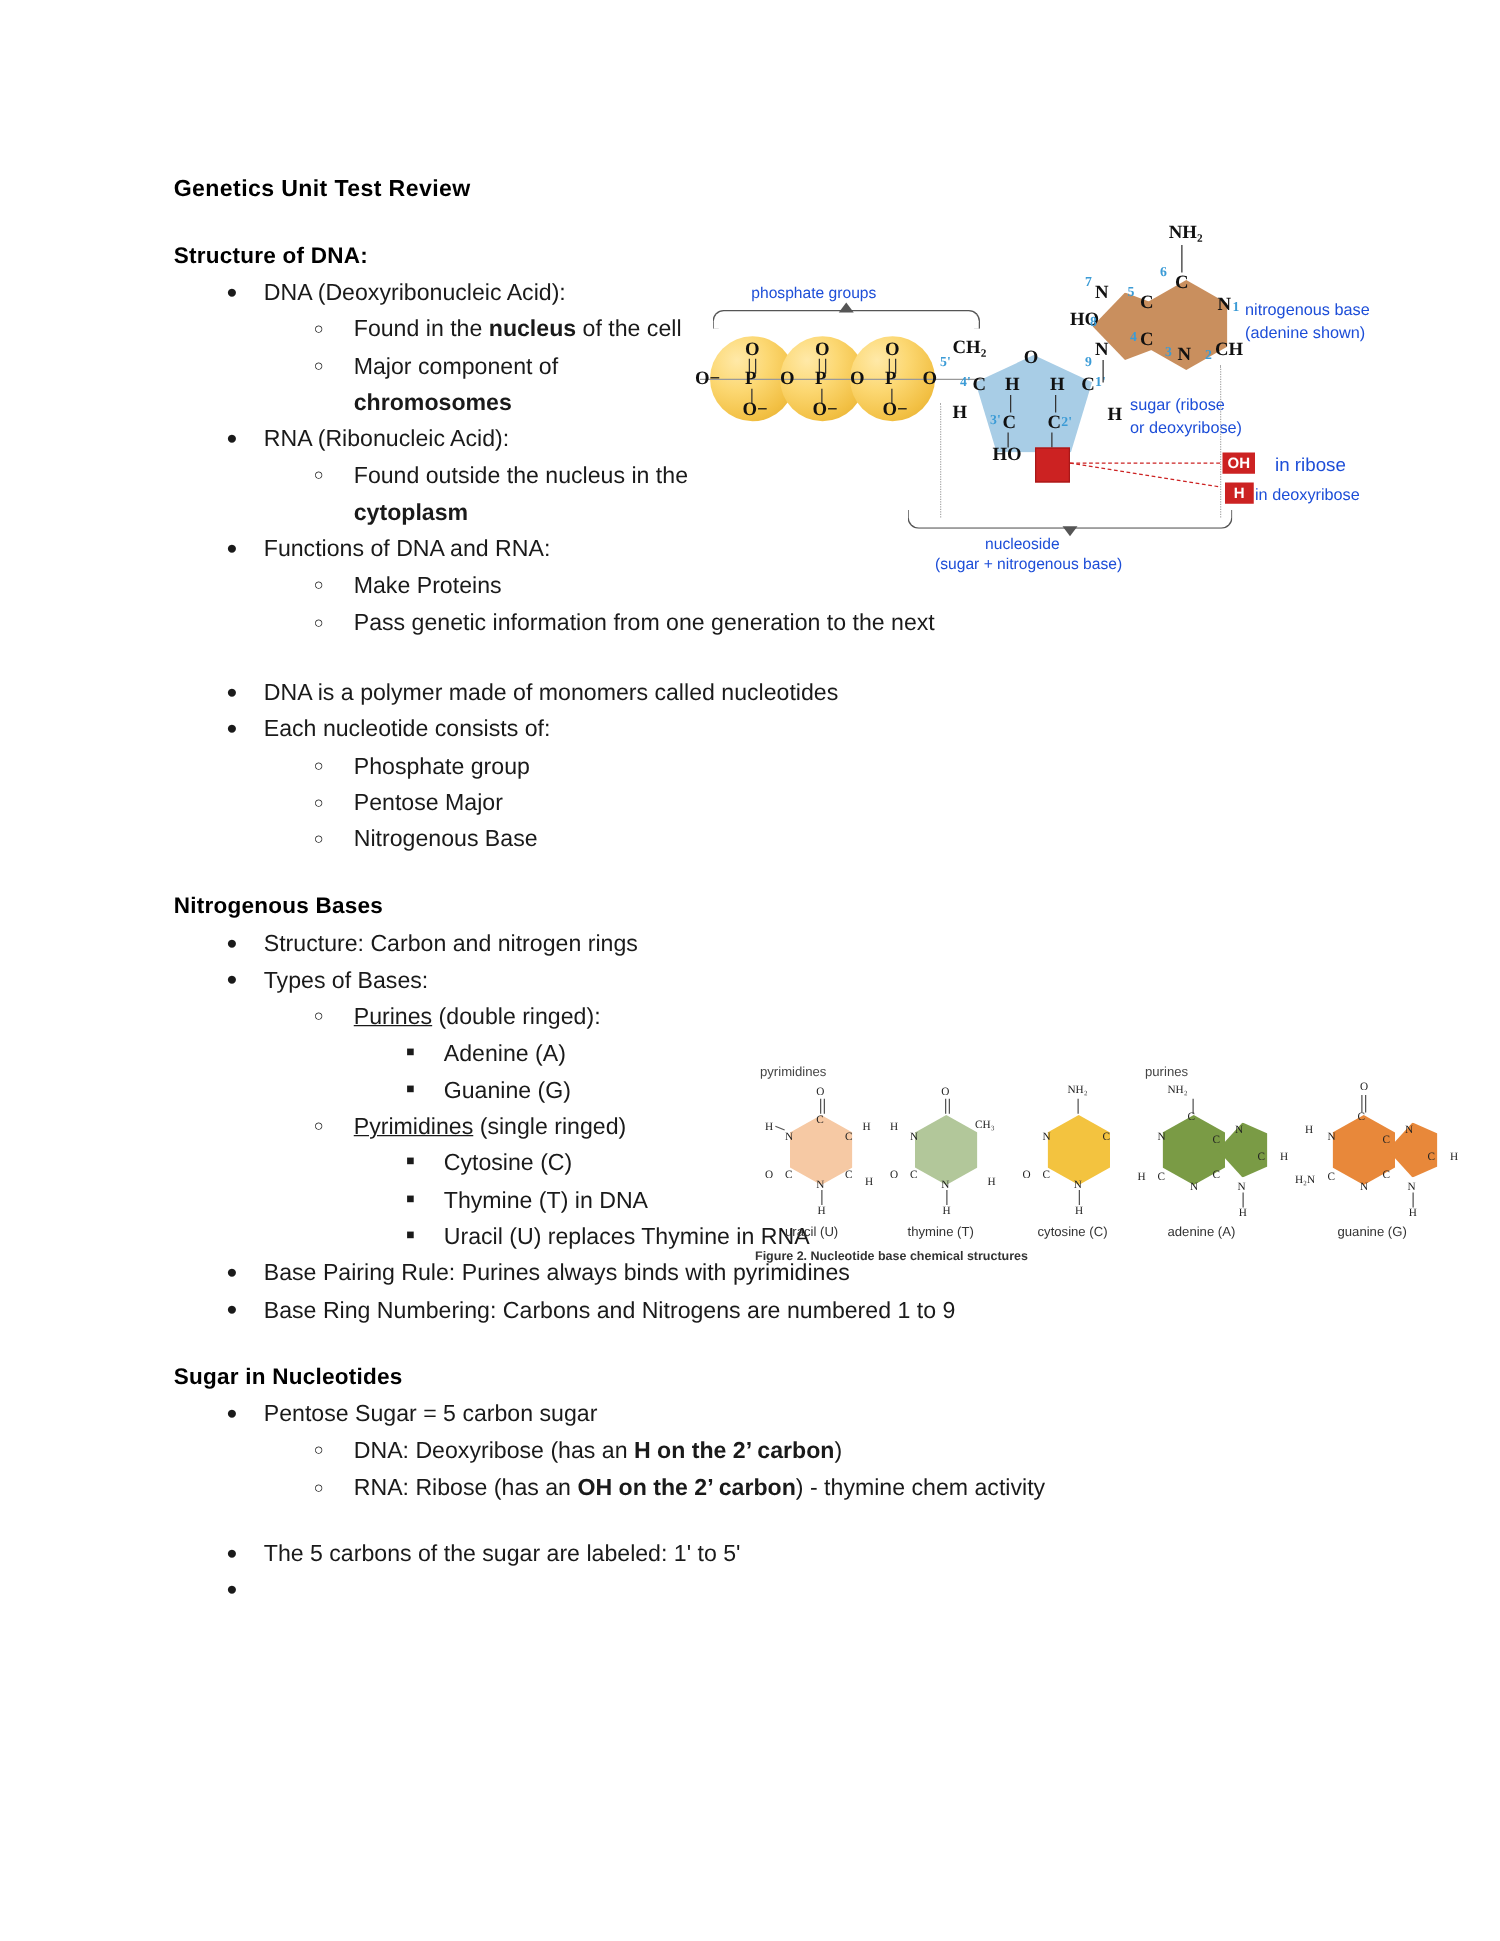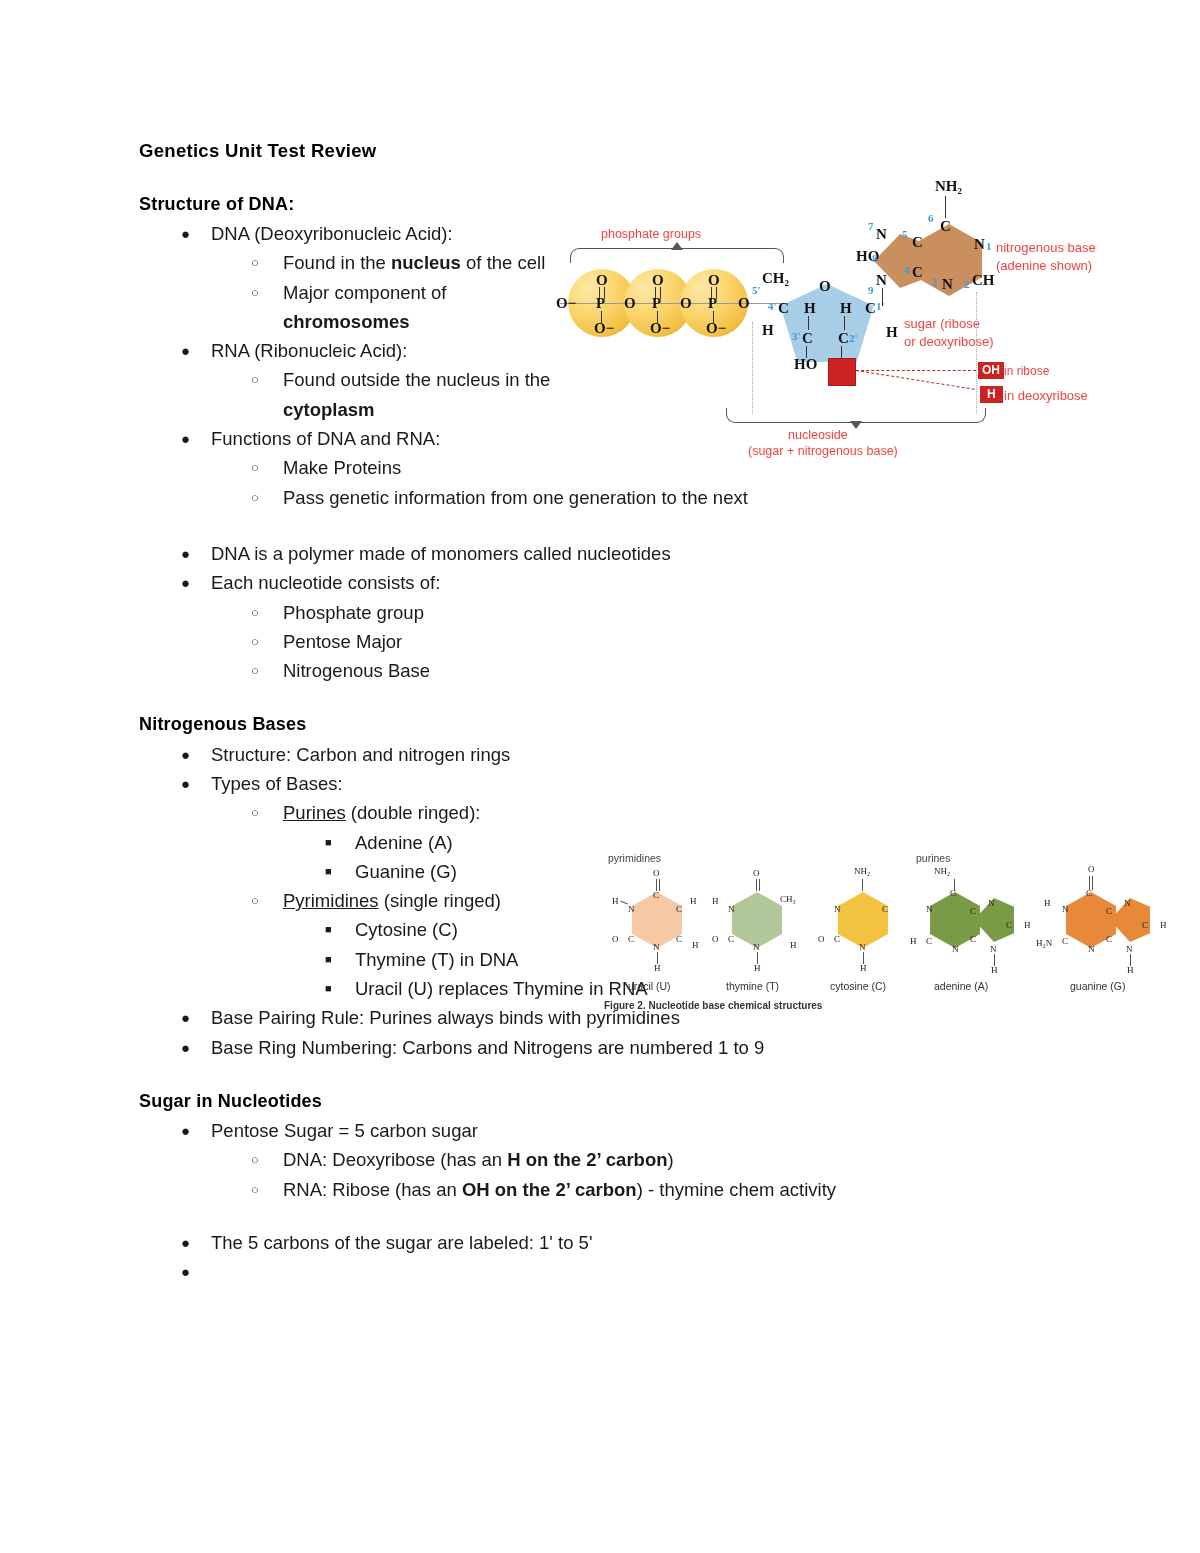--- a/index.html
+++ b/index.html
@@ -111,21 +111,21 @@
   .fig1 {
     position: absolute;
     left: 556px;
     top: 172px;
     width: 600px;
     height: 310px;
   }
   .fig1 .cap {
     position: absolute;
     font-size: 12.5px;
-    color: #ef4444;
+    color: #1d4ed8;
     white-space: nowrap;
     font-family: "Liberation Sans", sans-serif;
   }
   .phos-label { left: 45px; top: 55px; }
   .brace-top {
     position: absolute;
     left: 14px; top: 76px;
     width: 212px; height: 14px;
     border-top: 1.6px solid #555;
     border-left: 1.6px solid #555;
@@ -540,21 +540,21 @@
     <div class="bondv" style="left:326px; top:116px; height:18px;"></div>
 
     <div class="cap" style="left:440px; top:68px; font-size:13px;">nitrogenous base</div>
     <div class="cap" style="left:440px; top:86px; font-size:13px;">(adenine shown)</div>
     <div class="cap" style="left:348px; top:144px; font-size:13px;">sugar (ribose</div>
     <div class="cap" style="left:348px; top:162px; font-size:13px;">or deoxyribose)</div>
 
     <div class="dashline" style="left:300px; top:198px; width:120px;"></div>
     <div class="dashline" style="left:300px; top:198px; width:120px; transform:rotate(9deg); transform-origin:left center;"></div>
     <div class="redtag" style="left:422px; top:190px;">OH</div>
-    <div class="cap" style="left:448px; top:192px; font-size:12px;">in ribose</div>
+    <div class="cap" style="left:464px; top:192px; font-size:15px;">in ribose</div>
     <div class="redtag" style="left:424px; top:214px; padding:2px 7px;">H</div>
     <div class="cap" style="left:448px; top:216px; font-size:13px;">in deoxyribose</div>
 
     <div class="greydash" style="left:196px; top:150px; height:92px;"></div>
     <div class="greydash" style="left:420px; top:120px; height:122px;"></div>
 
     <div class="brace-bot"></div>
     <div class="cap nuc-cap1">nucleoside</div>
     <div class="cap nuc-cap2">(sugar + nitrogenous base)</div>
 

